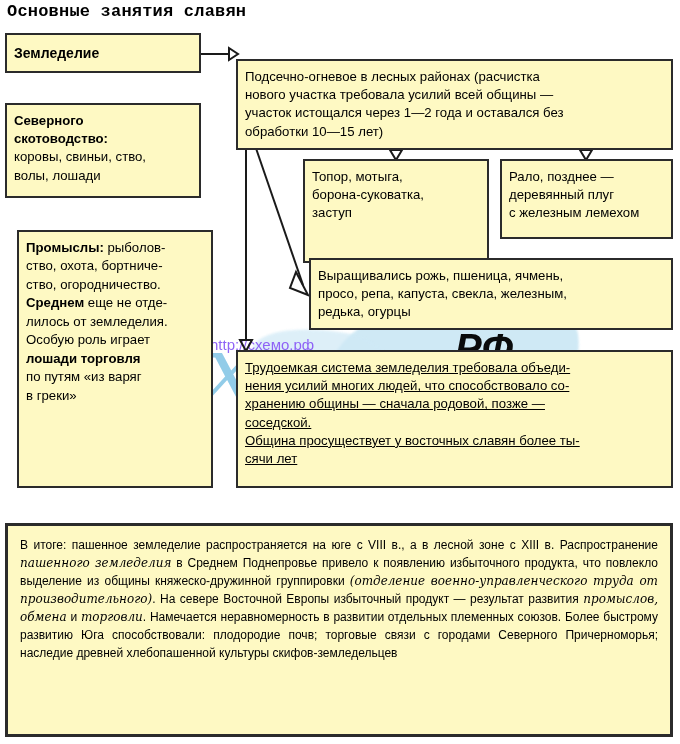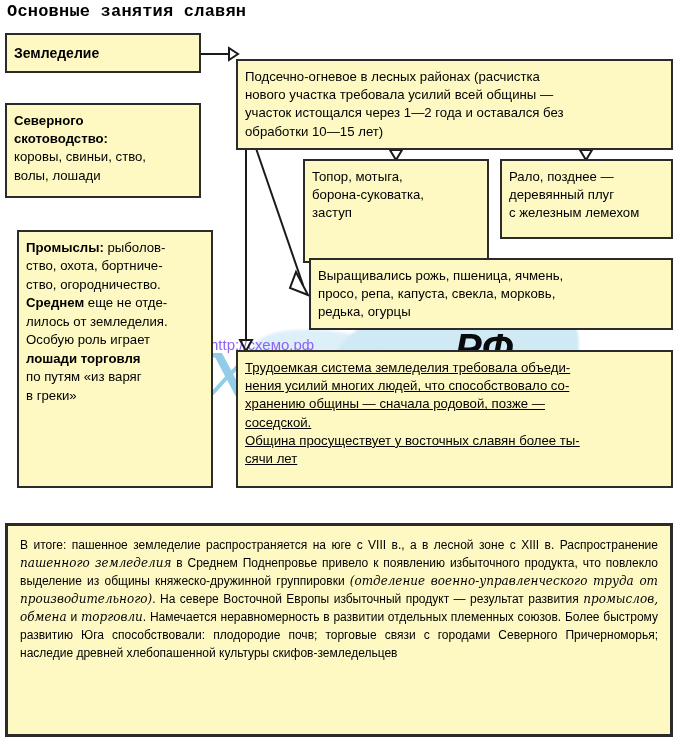--- a/index.html
+++ b/index.html
@@ -234,21 +234,21 @@
   </div>
 
   <div class="box" id="box-plough">
     <span class="txt pad-top">Рало, позднее —
 деревянный плуг
 с железным лемехом</span>
   </div>
 
   <div class="box" id="box-crops">
     <span class="txt pad-top">Выращивались рожь, пшеница, ячмень,
-просо, репа, капуста, свекла, морковь,
+просо, репа, капуста, свекла, железным,
 редька, огурцы</span>
   </div>
 
   <div class="box" id="box-community">
     <span class="txt pad-top">Трудоемкая система земледелия требовала объеди-
 нения усилий многих людей, что способствовало со-
 хранению общины — сначала родовой, позже —
 соседской.
 Община просуществует у восточных славян более ты-
 сячи лет</span>

